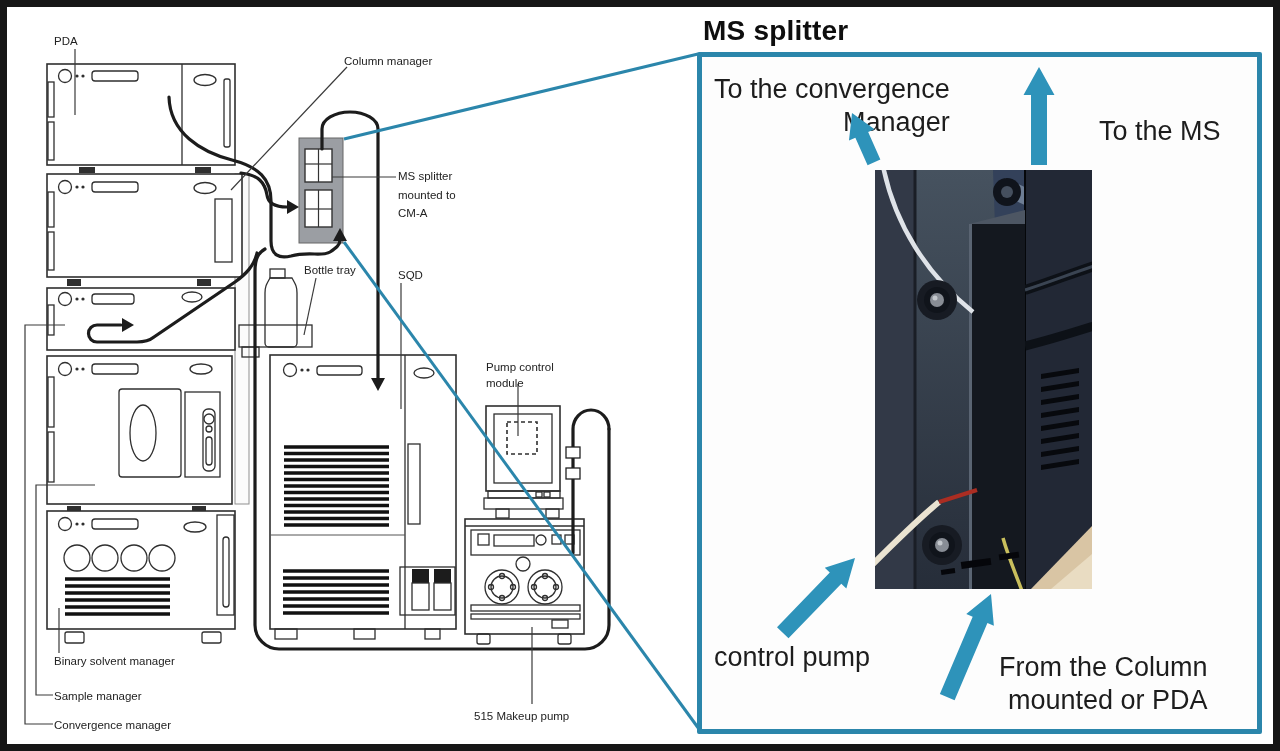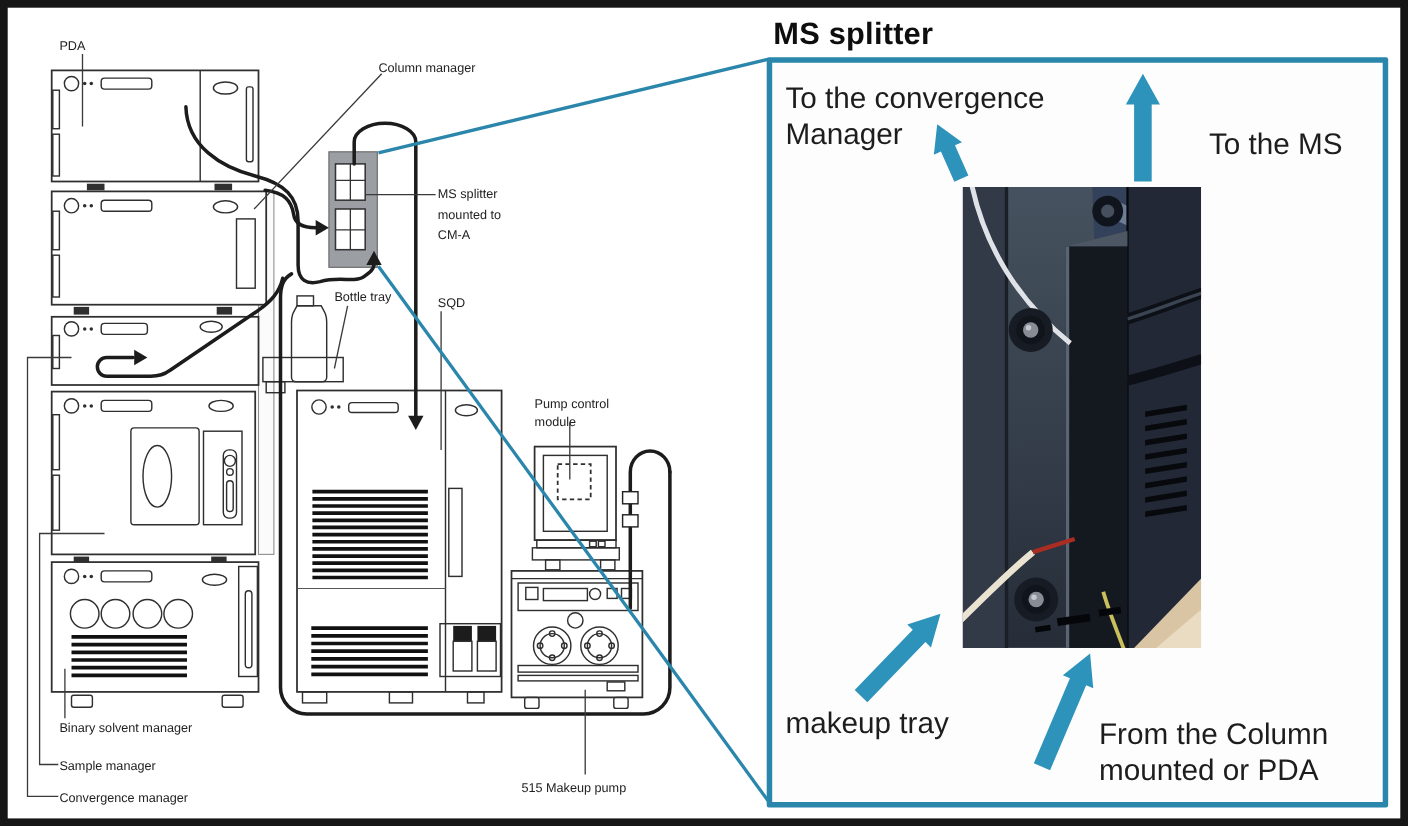--- a/index.html
+++ b/index.html
@@ -7,21 +7,21 @@
           border:7px solid #161616;box-sizing:border-box;overflow:hidden;
           font-family:"Liberation Sans",sans-serif;}
   svg{display:block;}
   #diagram{position:absolute;left:0;top:0;z-index:1;}
   #panel{position:absolute;left:690px;top:45px;width:565px;height:682px;
          border:5px solid #2b86ab;border-radius:2px;background:#fdfdfd;
          box-sizing:border-box;z-index:2;}
   #panel-title{position:absolute;left:696px;top:8px;z-index:4;
          font-size:28px;font-weight:bold;color:#0e0e0e;letter-spacing:.2px;}
   .panel-label{position:absolute;font-size:27px;line-height:33px;color:#1d1d1d;z-index:3;}
-  .panel-label span{display:block;}
+  .panel-label span{display:block;text-align:right;}
   #pt-convergence{left:12px;top:16px;}
   #pt-ms{left:369px;top:58px;margin-left:28px;}
   #pt-makeup{left:12px;top:584px;}
   #pt-column{left:297px;top:594px;}
   #photo{position:absolute;left:173px;top:113px;width:217px;height:419px;overflow:hidden;}
   #arrows{position:absolute;left:0;top:0;z-index:5;pointer-events:none;}
   .dlabel{font-size:11.5px;fill:#222222;}
   .mod{fill:#ffffff;stroke:#2f2f2f;stroke-width:1.6;}
   .thin{fill:none;stroke:#2f2f2f;stroke-width:1.3;}
   .ptr{fill:none;stroke:#3a3a3a;stroke-width:1.2;}
@@ -250,21 +250,21 @@
   <div id="panel">
 
     <div class="panel-label" id="pt-convergence">
       <span>To the convergence</span>
       <span>Manager</span>
     </div>
 
     <div class="panel-label" id="pt-ms">To the MS</div>
 
     <div class="panel-label" id="pt-makeup">
-      <span>makeup tray</span>
+      <span>control pump</span>
     </div>
 
     <div class="panel-label" id="pt-column">
       <span>From the Column</span>
       <span>mounted or PDA</span>
     </div>
 
     <div id="photo">
       <svg width="217" height="419" viewBox="0 0 217 419">
         <defs>

